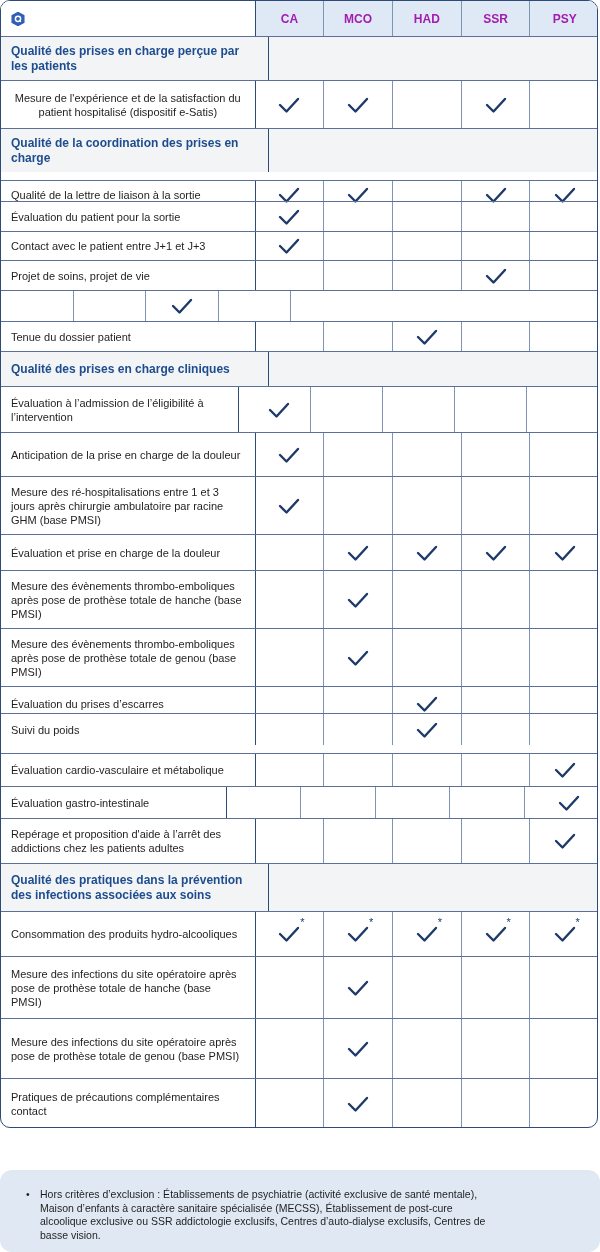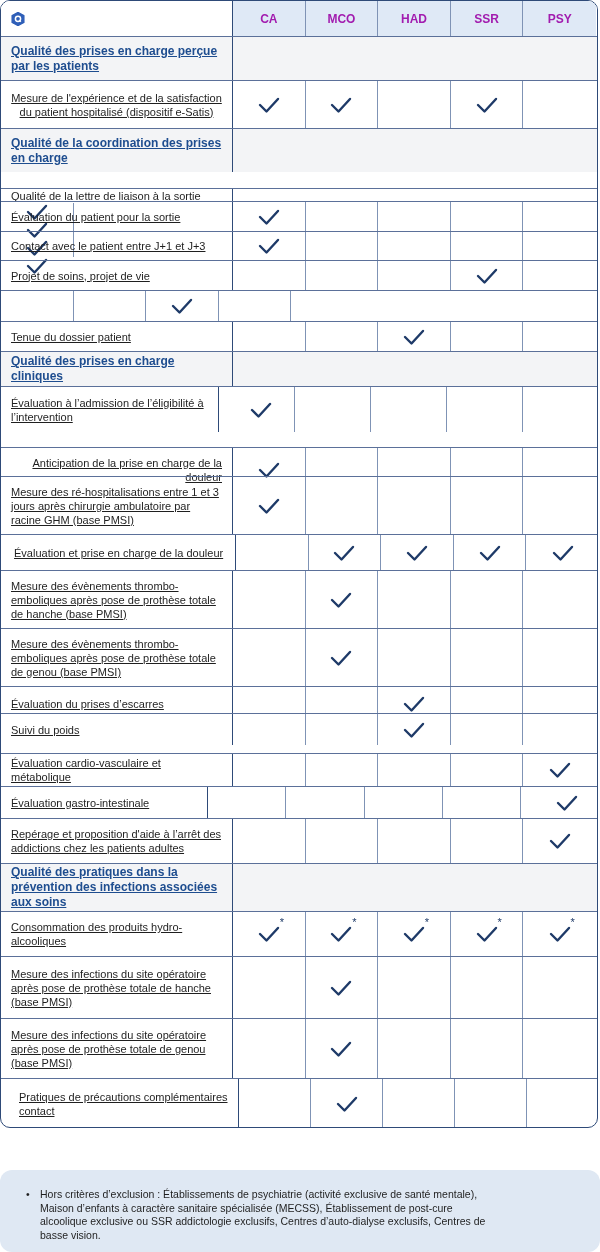--- a/index.html
+++ b/index.html
@@ -3,21 +3,21 @@
   <meta charset="utf-8">
   <style>
     html, body { margin: 0; padding: 0; background: #ffffff; }
     body { width: 600px; height: 1252px; position: relative; font-family: "Liberation Sans", sans-serif; color: #1f1f1f; overflow: hidden; }
     .table-wrap {
       position: absolute; left: 0; top: 0; width: 598px; height: 1128px;
       border: 1px solid #2e4a78; border-radius: 10px; overflow: hidden; box-sizing: border-box;
       background: #ffffff;
     }
     .row { position: absolute; left: 0; width: 598px; display: flex; box-sizing: border-box; }
-    .row .lab { width: 232px; box-sizing: border-box; border-right: 1.5px solid #2e4a78; display: flex; align-items: center; padding: 0 10px; font-size: 11px; line-height: 14px; text-decoration: underline; }
+    .row .lab { width: 268px; box-sizing: border-box; border-right: 1.5px solid #2e4a78; display: flex; align-items: center; padding: 0 10px; font-size: 11px; line-height: 14px; }
     .row .cell { width: 72.6px; box-sizing: border-box; border-right: 1.5px solid #7f93b5; display: flex; align-items: center; justify-content: center; position: relative; }
     .row .cell:last-child { border-right: none; }
     .row { border-top: 1.5px solid #5b7099; }
     .row.header { top: 0; height: 35px; border-top: none; background: #ffffff; }
     .row.header .cell { background: #dfe9f6; font-weight: bold; font-size: 12px; color: #a21caf; }
     .row.header .lab { background: #ffffff; }
     .row.section { background: #f3f4f6; }
     .row.section .lab { font-weight: bold; color: #1e4d8f; font-size: 12px; line-height: 15px; border-right: 1.5px solid #2e4a78; }
     .row.section .span { flex: 1; background: #f3f4f6; }
     .logo { width: 14px; height: 14px; }
@@ -70,21 +70,21 @@
           <svg class="check" viewBox="0 0 22 18">
             <path d="M2 9 L8.5 15.5 L20 3" fill="none" stroke="#1e3a68" stroke-width="2.4" stroke-linecap="round" stroke-linejoin="round"></path>
           </svg>
         </div>
         <div class="cell"></div>
       </div>
       <div class="row section" style="top: 127px; height: 44px;">
         <div class="lab">Qualité de la coordination des prises en charge</div>
         <div class="span"></div>
       </div>
-      <div class="row" style="top: 187px; height: 29px; flex-direction: column;">
+      <div class="row" style="top: 179px; height: 29px;">
         <div class="lab">Qualité de la lettre de liaison à la sortie</div>
         <div class="cell">
           <svg class="check" viewBox="0 0 22 18">
             <path d="M2 9 L8.5 15.5 L20 3" fill="none" stroke="#1e3a68" stroke-width="2.4" stroke-linecap="round" stroke-linejoin="round"></path>
           </svg>
         </div>
         <div class="cell">
           <svg class="check" viewBox="0 0 22 18">
             <path d="M2 9 L8.5 15.5 L20 3" fill="none" stroke="#1e3a68" stroke-width="2.4" stroke-linecap="round" stroke-linejoin="round"></path>
           </svg>
@@ -169,21 +169,21 @@
         <div class="cell">
           <svg class="check" viewBox="0 0 22 18">
             <path d="M2 9 L8.5 15.5 L20 3" fill="none" stroke="#1e3a68" stroke-width="2.4" stroke-linecap="round" stroke-linejoin="round"></path>
           </svg>
         </div>
         <div class="cell"></div>
         <div class="cell"></div>
         <div class="cell"></div>
         <div class="cell"></div>
       </div>
-      <div class="row" style="top: 446px; height: 44px; text-align: right;">
+      <div class="row" style="top: 431px; height: 44px; text-align: right;">
         <div class="lab">Anticipation de la prise en charge de la douleur</div>
         <div class="cell">
           <svg class="check" viewBox="0 0 22 18">
             <path d="M2 9 L8.5 15.5 L20 3" fill="none" stroke="#1e3a68" stroke-width="2.4" stroke-linecap="round" stroke-linejoin="round"></path>
           </svg>
         </div>
         <div class="cell"></div>
         <div class="cell"></div>
         <div class="cell"></div>
         <div class="cell"></div>
@@ -362,21 +362,21 @@
         <div class="cell"></div>
         <div class="cell">
           <svg class="check" viewBox="0 0 22 18">
             <path d="M2 9 L8.5 15.5 L20 3" fill="none" stroke="#1e3a68" stroke-width="2.4" stroke-linecap="round" stroke-linejoin="round"></path>
           </svg>
         </div>
         <div class="cell"></div>
         <div class="cell"></div>
         <div class="cell"></div>
       </div>
-      <div class="row" style="top: 1077px; height: 51px; padding-left: 8px;">
+      <div class="row" style="top: 1077px; height: 51px;">
         <div class="lab">Pratiques de précautions complémentaires contact</div>
         <div class="cell"></div>
         <div class="cell">
           <svg class="check" viewBox="0 0 22 18">
             <path d="M2 9 L8.5 15.5 L20 3" fill="none" stroke="#1e3a68" stroke-width="2.4" stroke-linecap="round" stroke-linejoin="round"></path>
           </svg>
         </div>
         <div class="cell"></div>
         <div class="cell"></div>
         <div class="cell"></div>

